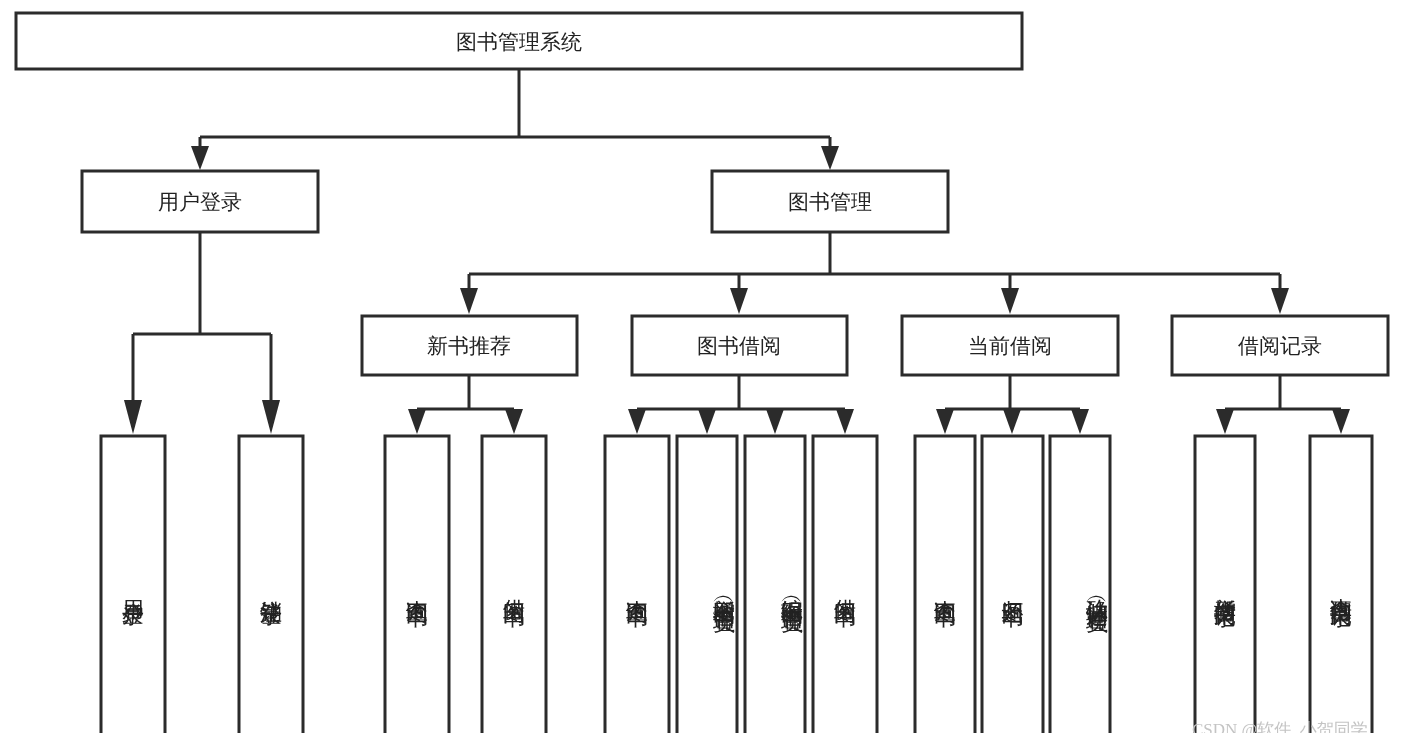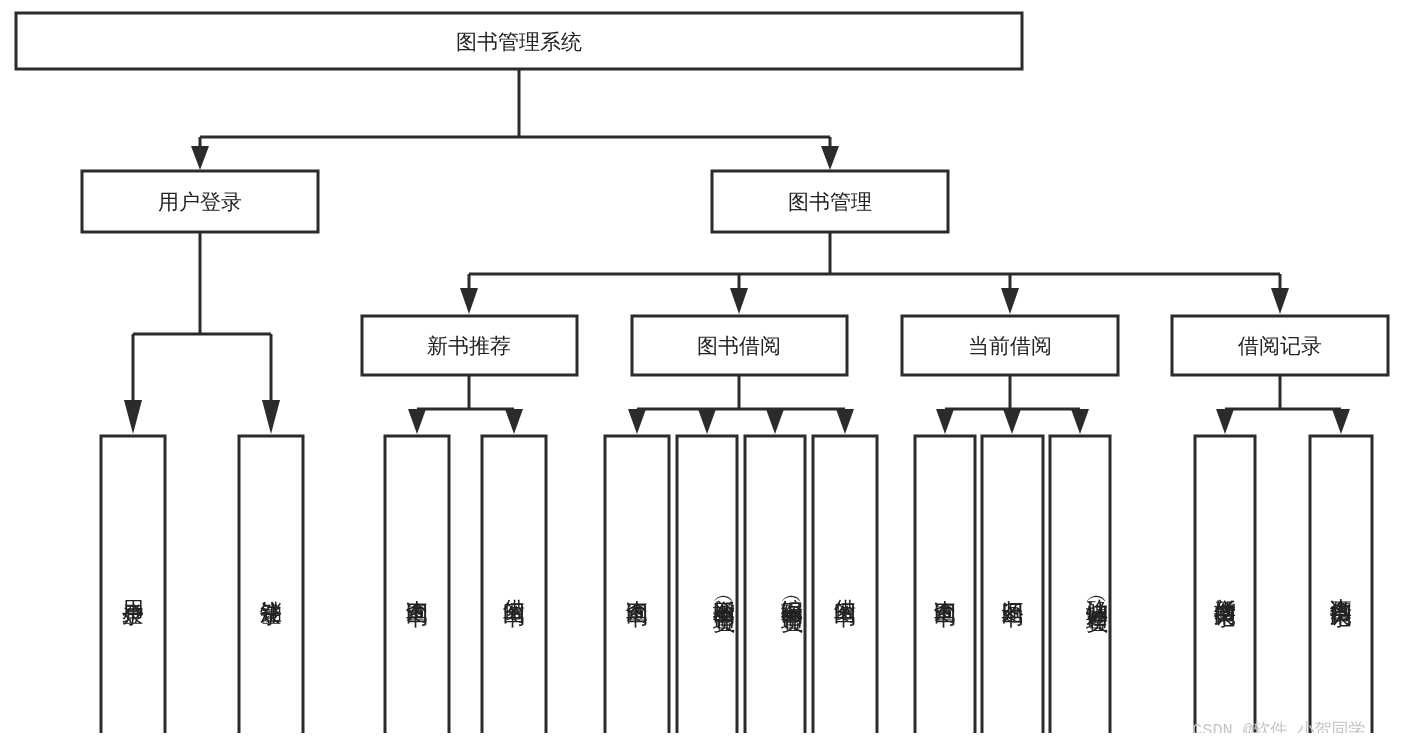--- a/index.html
+++ b/index.html
@@ -214,19 +214,19 @@
     white-space: nowrap;
   }
   .vlabel-top {
     align-items: flex-start;
     padding-top: 8px;
   }
   #watermark {
     position: absolute;
     left: 1192px;
     top: 718px;
-    font-family: Liberation Mono, monospace;
+    font-family: Liberation Serif, serif;
     font-size: 17px;
     color: #c4c4c4;
     white-space: nowrap;
     pointer-events: none;
   }
 </style>
 
 </body></html>

